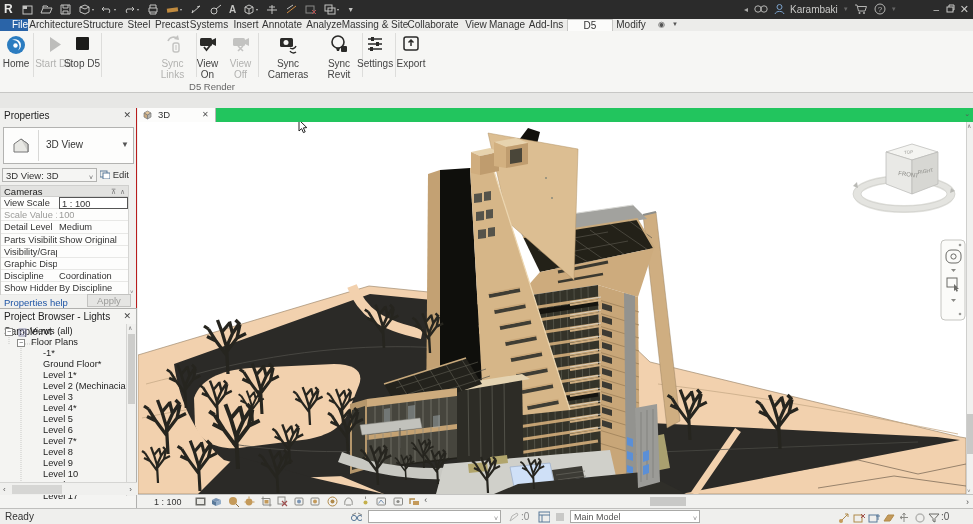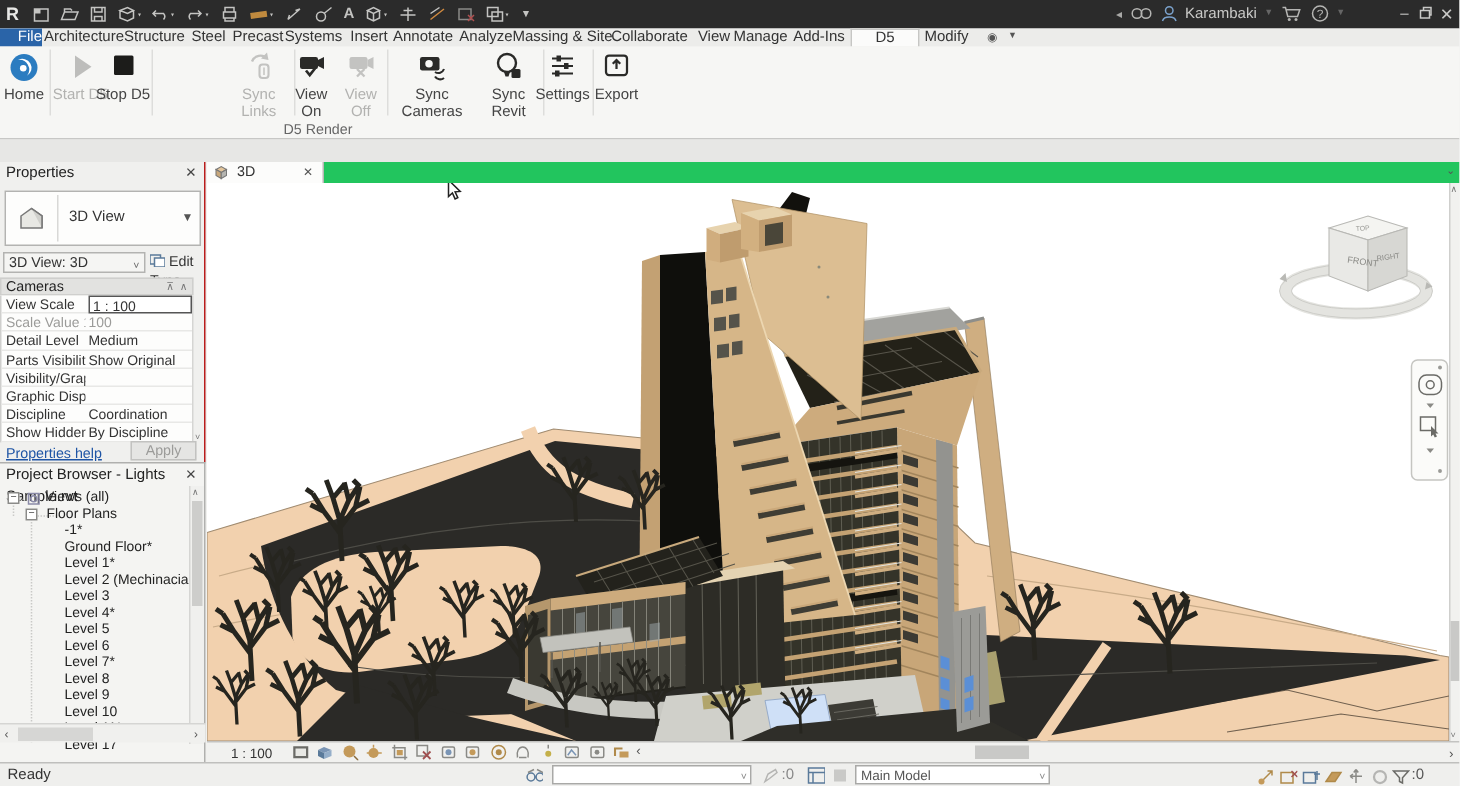--- a/index.html
+++ b/index.html
@@ -35,21 +35,21 @@
 #viewsel{position:absolute;left:2px;top:60px;width:95px;height:14px;background:#f5f5f3;border:1px solid #b3b3b1;font-size:9.5px;line-height:13px;padding-left:3px}
 #edittype{position:absolute;left:100px;top:60px;width:36px;height:14px;font-size:9.5px;line-height:13px}
 #gheader{position:absolute;left:0px;top:77px;width:129px;height:12px;background:#e2e2e0;border:1px solid #cfcfcd;font-size:9.5px;line-height:11px;padding-left:3px;color:#222}
 #pgrid{position:absolute;left:0px;top:89px;width:129px;background:#fdfdfc;border-left:1px solid #cfcfcd}
 .prow{position:relative;height:12.2px;border-bottom:1px solid #e8e8e6;font-size:9.3px;line-height:12px;color:#333}
 .prow .pl{position:absolute;left:3px;top:0;width:53px;white-space:nowrap;overflow:hidden}
 .prow .pv{position:absolute;left:58px;top:0;width:70px;white-space:nowrap;overflow:hidden}
 .prow.sel .pv{border:1px solid #555;background:#fff;width:69px;height:12px;padding-left:2px}
 .prow.dim{color:#9b9b99}
 #pscroll{position:absolute;right:0px;top:89px;width:8px;height:98px;background:#f0f0ee;border-left:1px solid #d5d5d3}
-#phelp{position:absolute;left:4px;top:189px;color:#1f55a5;text-decoration:underline;font-size:9.5px}
+#phelp{position:absolute;left:4px;top:189px;color:#1f55a5;font-size:9.5px}
 #papply{position:absolute;right:5px;top:186px;width:44px;height:13px;background:#e5e5e3;border:1px solid #c2c2c0;color:#9b9b99;font-size:9.5px;text-align:center;line-height:12px}
 
 #browser{position:absolute;left:0;top:308px;width:137px;height:200px;background:#f4f4f2;border-right:1px solid #b0b0ae;border-top:1px solid #b0b0ae;font-size:10px;color:#333}
 .titem{position:absolute;left:43px;white-space:nowrap;font-size:9.3px;color:#222}
 .tbox{position:absolute;width:8px;height:8px;border:1px solid #8a8a88;background:#fff;font-size:7px;line-height:6px;text-align:center;color:#444}
 #bvscroll{position:absolute;right:0;top:15px;width:10px;height:172px;background:#f0f0ee;border-left:1px solid #d5d5d3}
 #bhscroll{position:absolute;left:0;bottom:13px;width:137px;height:13px;background:#f0f0ee;border-top:1px solid #d5d5d3}
 
 #vptabbar{position:absolute;left:138px;top:108px;width:835px;height:14px;background:#22c55e}
 #vptab{position:absolute;left:0;top:0;width:78px;height:14px;background:#fcfcfb;border-right:1px solid #b8b8b6;font-size:9.5px;line-height:14px;color:#333}

